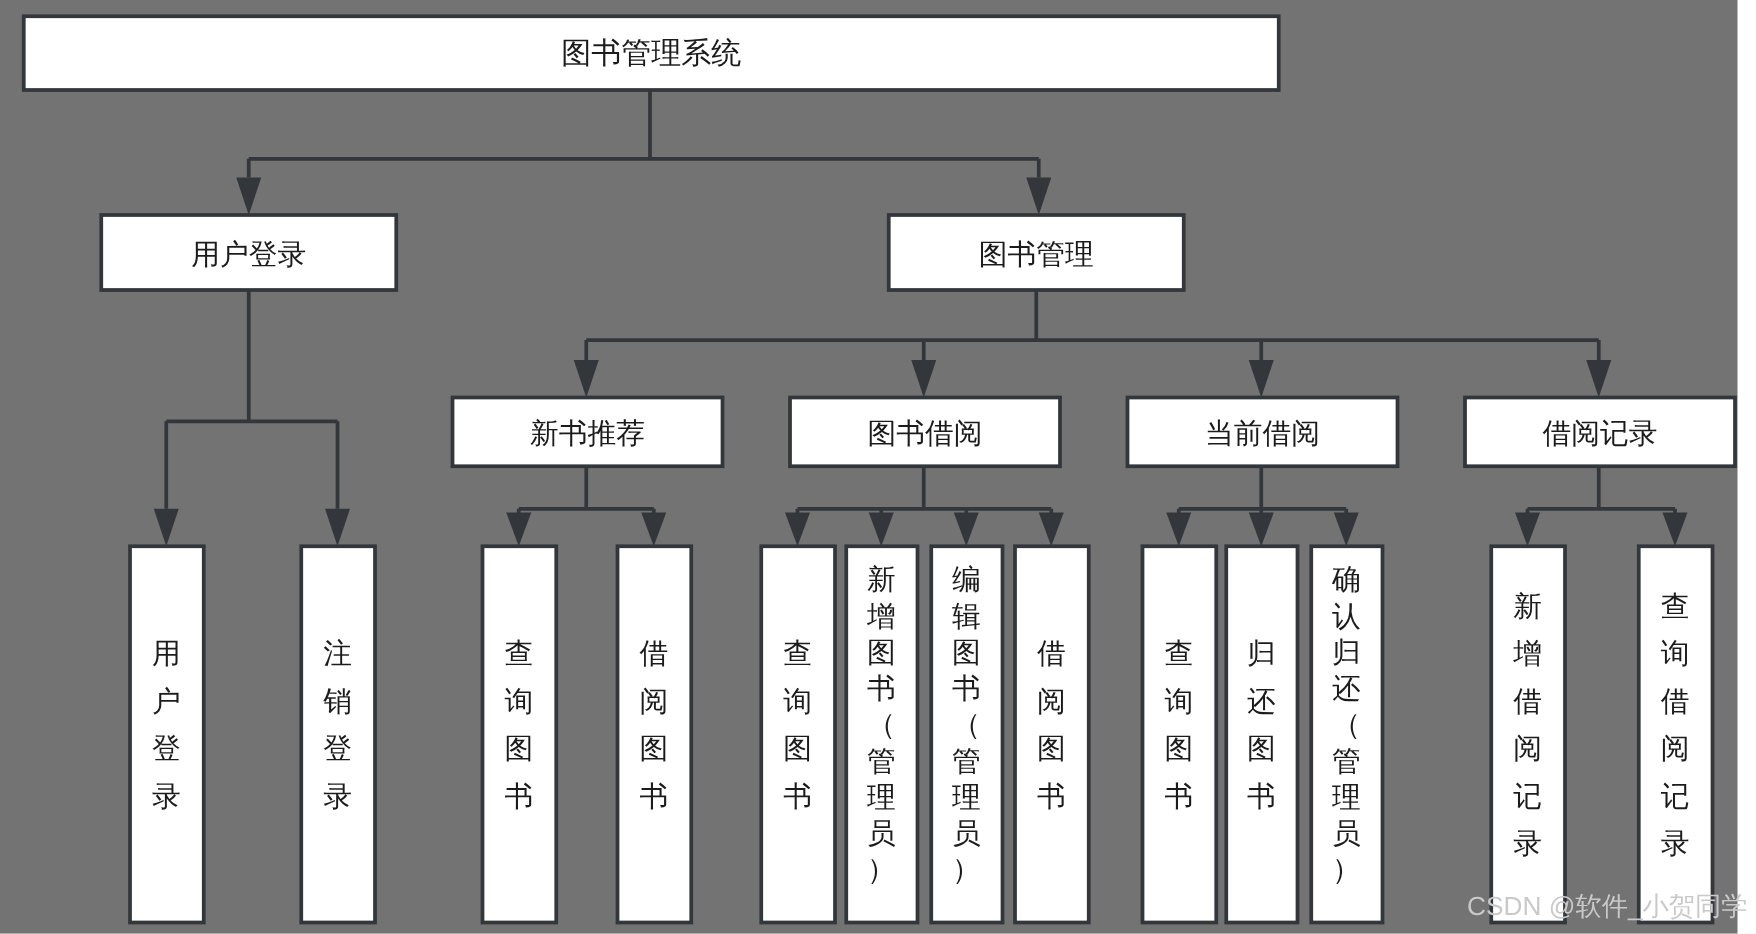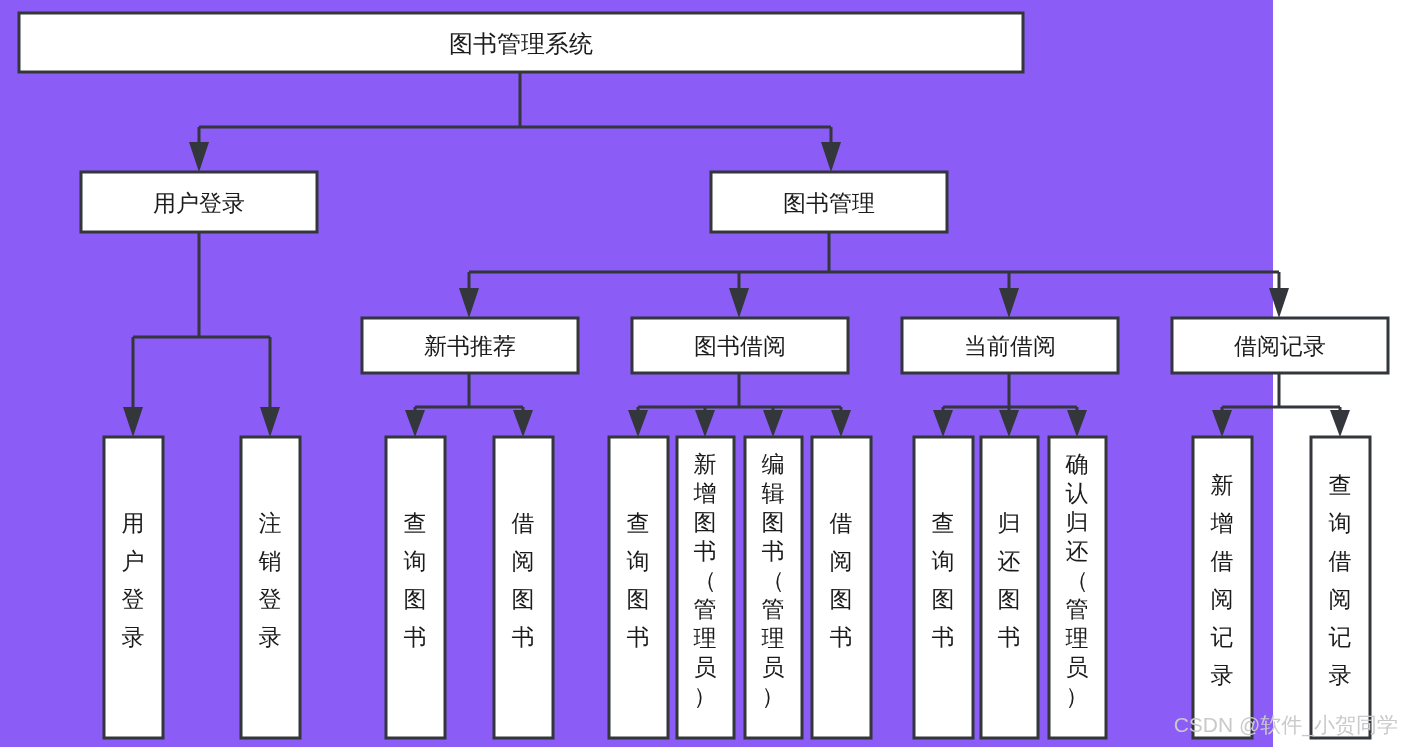--- a/index.html
+++ b/index.html
@@ -9,23 +9,23 @@
     background: #ffffff;
   }
   body {
     width: 1405px;
     height: 747px;
     overflow: hidden;
     font-family: "Liberation Sans", "DejaVu Sans", sans-serif;
   }
   #diagram-root {
     position: relative;
-    width: 1273px;
+    width: 1390px;
     height: 747px;
-    background: #8b5cf6;
+    background: #737373;
   }
   svg.diagram {
     display: block;
     width: 1405px;
     height: 747px;
   }
   .node-box {
     fill: #ffffff;
     stroke: #33373b;
     stroke-width: 3;

